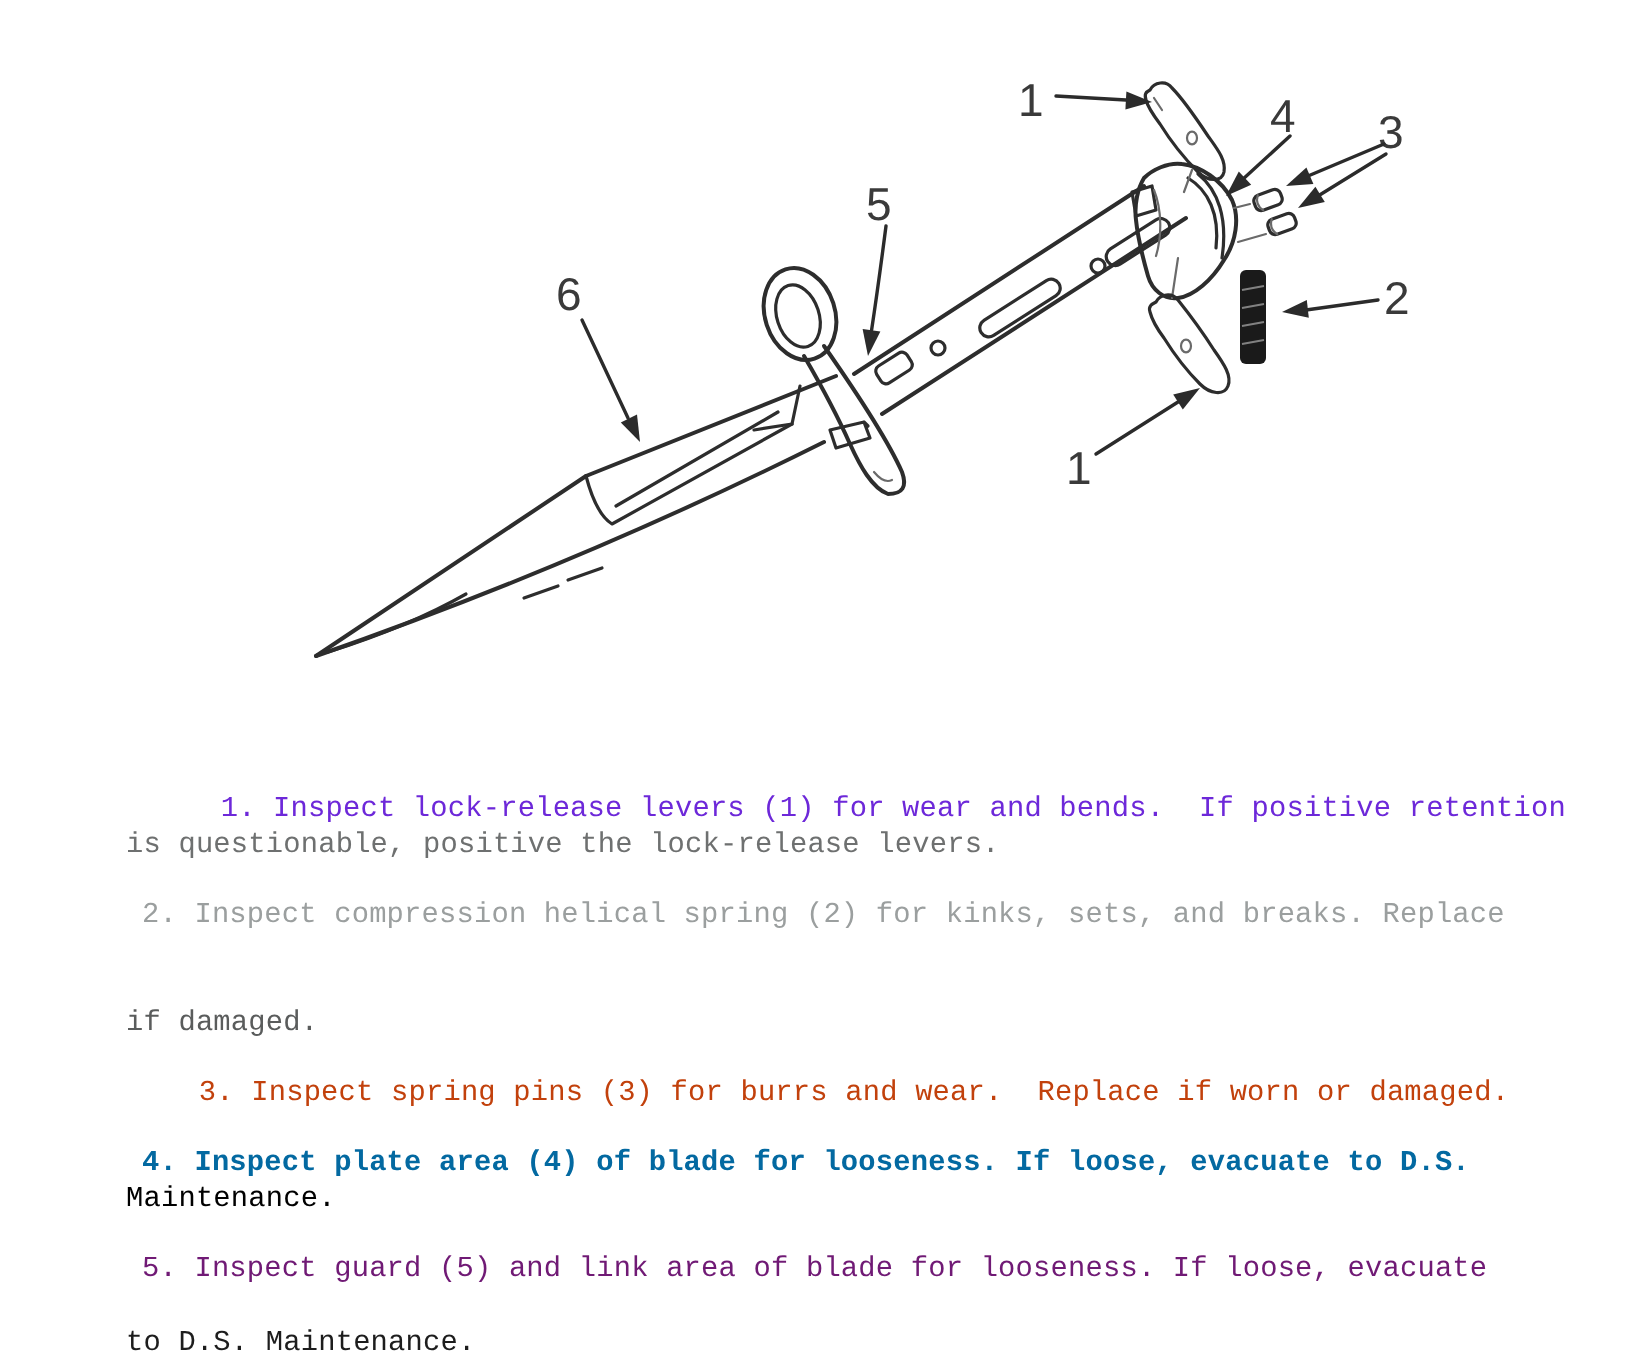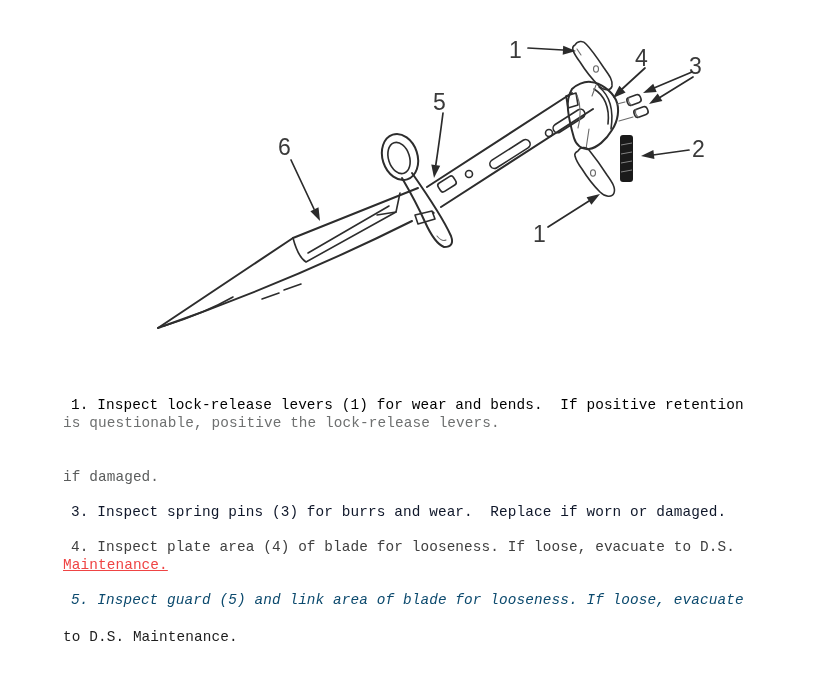--- a/index.html
+++ b/index.html
@@ -139,36 +139,37 @@
     <g>
       <text class="callout-label" x="533" y="242" style="fill: rgb(58, 58, 58);">1</text>
       <path class="arrow-line" d="M548,227 L589,201"></path>
       <polygon class="arrow-head" points="600,194 591.4,204.8 586.6,197.2"></polygon>
     </g>
   </svg>
 
   <div class="instructions">
 
     <div class="item">
-      <div class="line first" style="color: #000000;">1. Inspect lock-release levers (1) for wear and bends.  If positive retention</div>
+      <div class="line first" style="color: #6d28d9; text-align: right;">1. Inspect lock-release levers (1) for wear and bends.  If positive retention</div>
       <div class="line" style="color: rgb(110, 112, 112);">is questionable, positive the lock-release levers.</div>
     </div>
 
     <div class="item">
+      <div class="line first" style="color: rgb(155, 159, 159);">2. Inspect compression helical spring (2) for kinks, sets, and breaks. Replace</div>
       <div class="line" style="color: rgb(90, 92, 92); margin-top: 37px;">if damaged.</div>
     </div>
 
     <div class="item">
-      <div class="line first" style="color: #0f172a;">3. Inspect spring pins (3) for burrs and wear.  Replace if worn or damaged.</div>
+      <div class="line first" style="color: #c2410c; text-align: center;">3. Inspect spring pins (3) for burrs and wear.  Replace if worn or damaged.</div>
     </div>
 
     <div class="item">
-      <div class="line first" style="color: #404040;">4. Inspect plate area (4) of blade for looseness. If loose, evacuate to D.S.</div>
-      <div class="line" style="color: #ef4444; text-decoration: underline;">Maintenance.</div>
+      <div class="line first" style="color: #0369a1; font-weight: bold;">4. Inspect plate area (4) of blade for looseness. If loose, evacuate to D.S.</div>
+      <div class="line" style="color: #000000;">Maintenance.</div>
     </div>
 
     <div class="item">
-      <div class="line first" style="color: #0c4a6e; font-style: italic;">5. Inspect guard (5) and link area of blade for looseness. If loose, evacuate</div>
+      <div class="line first" style="color: #701a75;">5. Inspect guard (5) and link area of blade for looseness. If loose, evacuate</div>
       <div class="line" style="color: rgb(29, 29, 29); margin-top: 20px;">to D.S. Maintenance.</div>
     </div>
 
   </div>
 </div>
 
 </body></html>

